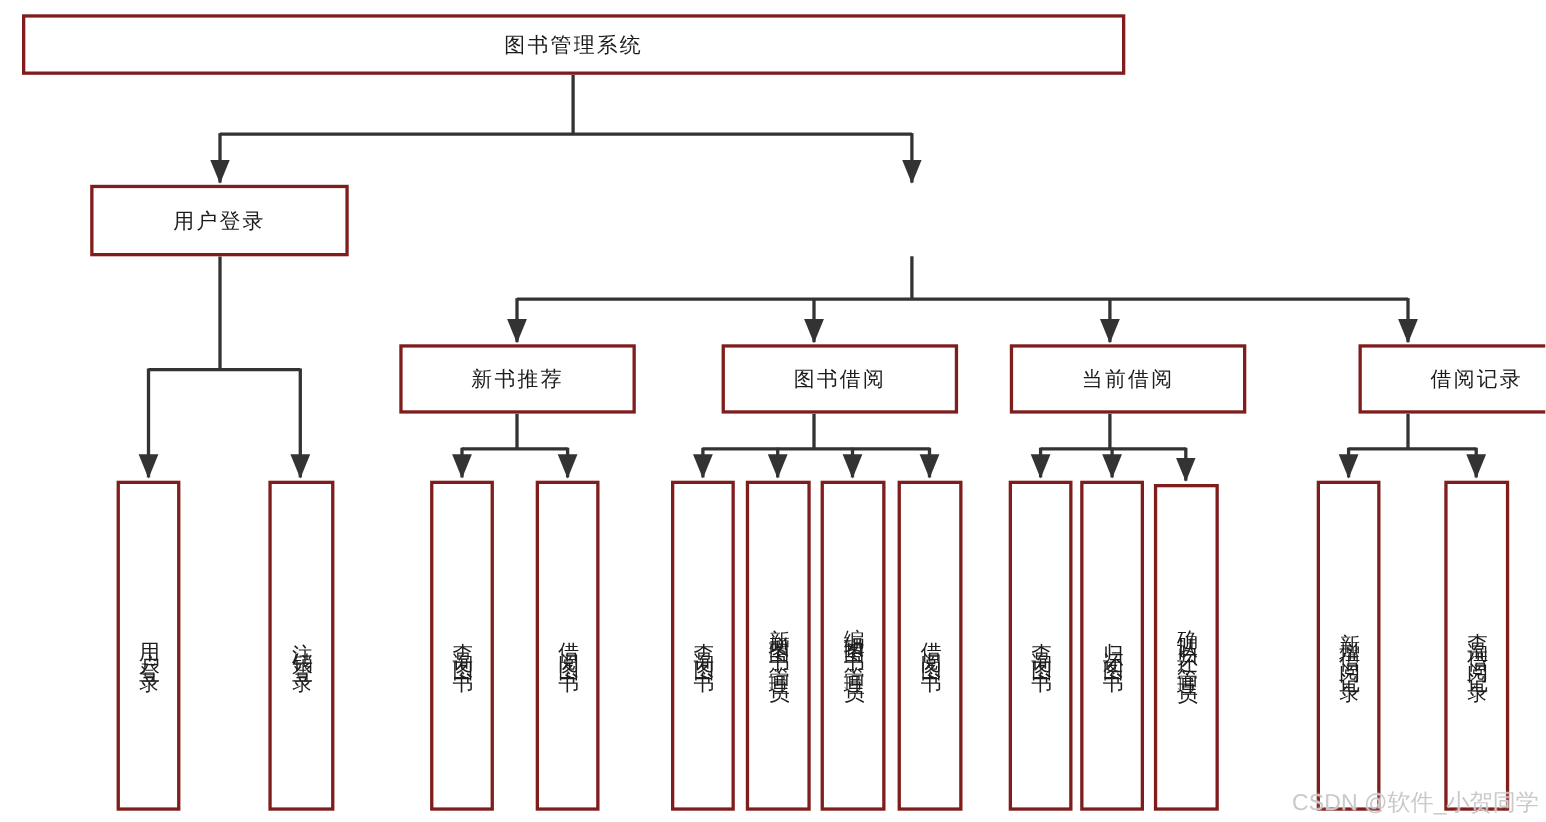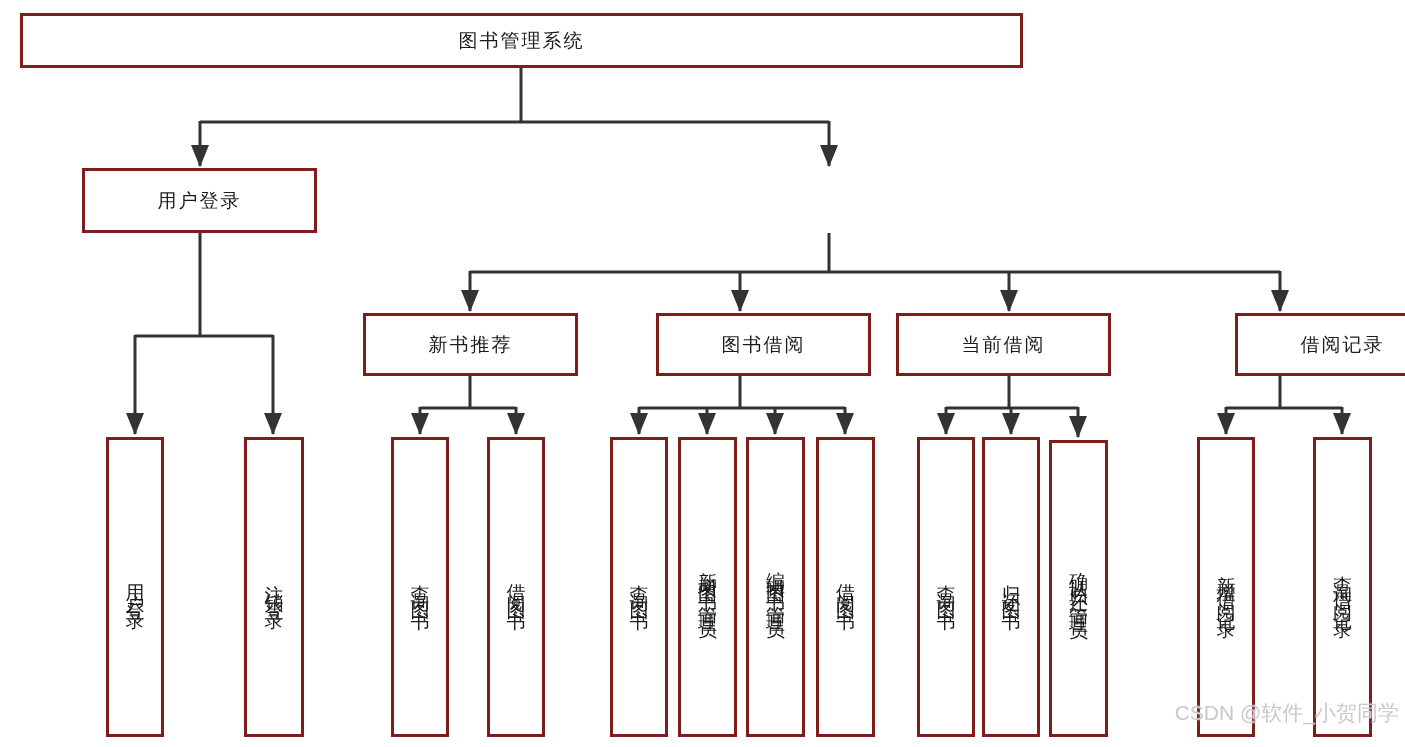--- a/index.html
+++ b/index.html
@@ -44,21 +44,21 @@
     line-height: 1.05;
     letter-spacing: 9px;
     color: #1c1c1c;
   }
   .vtext.long {
     letter-spacing: 7px;
   }
   #watermark {
     position: absolute;
     right: 6px;
-    bottom: 20px;
+    bottom: 4px;
     z-index: 5;
     font-size: 21px;
     color: #c9c9c9;
     text-shadow: 0 0 2px rgba(255,255,255,0.9);
     white-space: nowrap;
   }
 </style>
 </head>
 <body>
 
@@ -112,21 +112,21 @@
   <div class="box" style="left:82px; top:168px; width:235px; height:65px;">
     <span class="hlabel">用户登录</span>
   </div>
 
   <div class="box" style="left:363px; top:313px; width:215px; height:63px;">
     <span class="hlabel">新书推荐</span>
   </div>
   <div class="box" style="left:608px; top:313px; width:215px; height:63px;margin-left:48px;">
     <span class="hlabel">图书借阅</span>
   </div>
-  <div class="box" style="left:896px; top:313px; width:215px; height:63px;">
+  <div class="box" style="left:918px; top:313px; width:215px; height:63px;">
     <span class="hlabel">当前借阅</span>
   </div>
   <div class="box" style="left:1235px; top:313px; width:215px; height:63px;">
     <span class="hlabel">借阅记录</span>
   </div>
 
   <div class="box" style="left:106px; top:437px; width:58px; height:300px;">
     <span class="vtext">用户登录</span>
   </div>
   <div class="box" style="left:244px; top:437px; width:60px; height:300px;">

